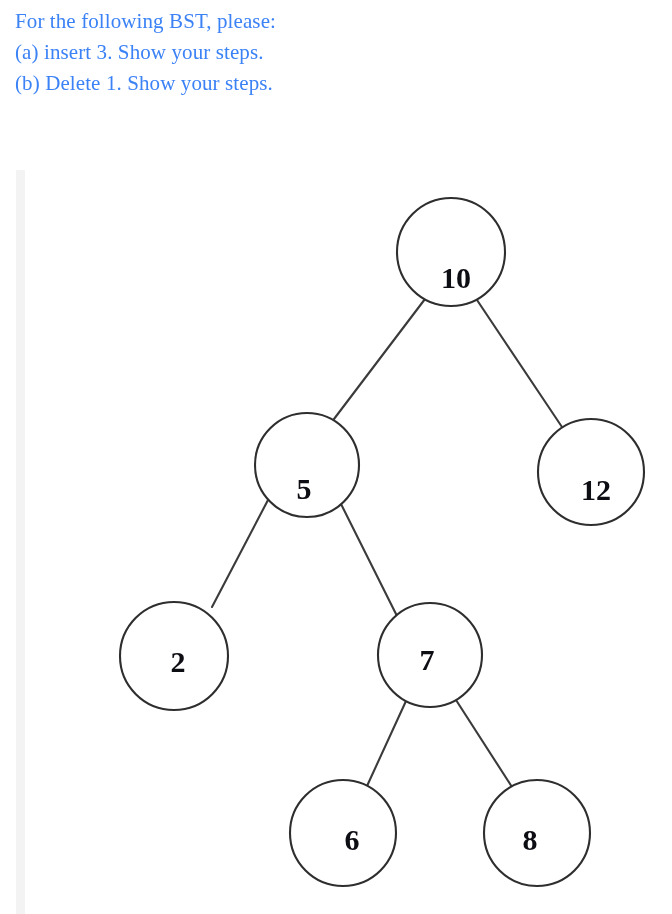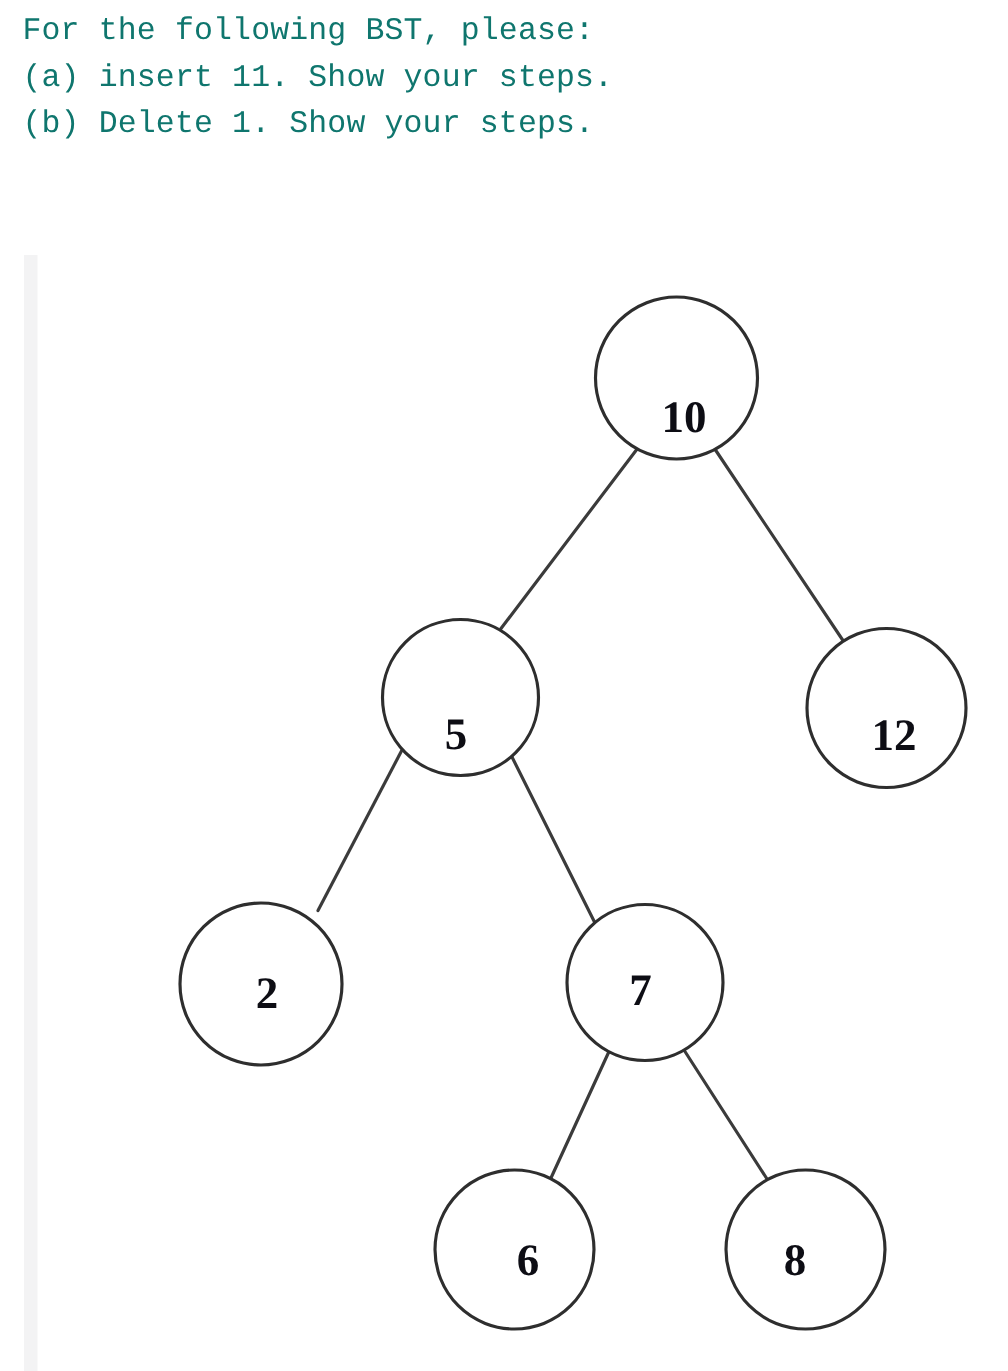--- a/index.html
+++ b/index.html
@@ -18,24 +18,24 @@
   }
 
   
   .question-block {
     position: absolute;
     left: 15px;
     top: 6px;
     width: 640px;
   }
   .q-line {
-    font-family: Liberation Mono, monospace;
+    font-family: Liberation Serif, serif;
     font-size: 21px;
     line-height: 31px;
-    color: #0f766e;
+    color: #3b82f6;
     white-space: pre;
     letter-spacing: 0.1px;
   }
 
   
   .margin-bar {
     position: absolute;
     left: 16px;
     top: 170px;
     width: 9px;
@@ -74,21 +74,21 @@
     fill: #0d0d14;
     text-anchor: middle;
     dominant-baseline: alphabetic;
   }
 </style>
 </head>
 <body>
 
 <div class="question-block">
   <div class="q-line">For the following BST, please:</div>
-  <div class="q-line">(a) insert 11. Show your steps.</div>
+  <div class="q-line">(a) insert 3. Show your steps.</div>
   <div class="q-line">(b) Delete 1. Show your steps.</div>
 </div>
 
 <div class="margin-bar"></div>
 
 <div class="tree-canvas">
   <svg class="tree-svg" viewBox="0 0 672 914" xmlns="http://www.w3.org/2000/svg">
 
     <g>
       <line class="edge-line" x1="425" y1="299" x2="334" y2="419" stroke="#3b3b3b"></line>

